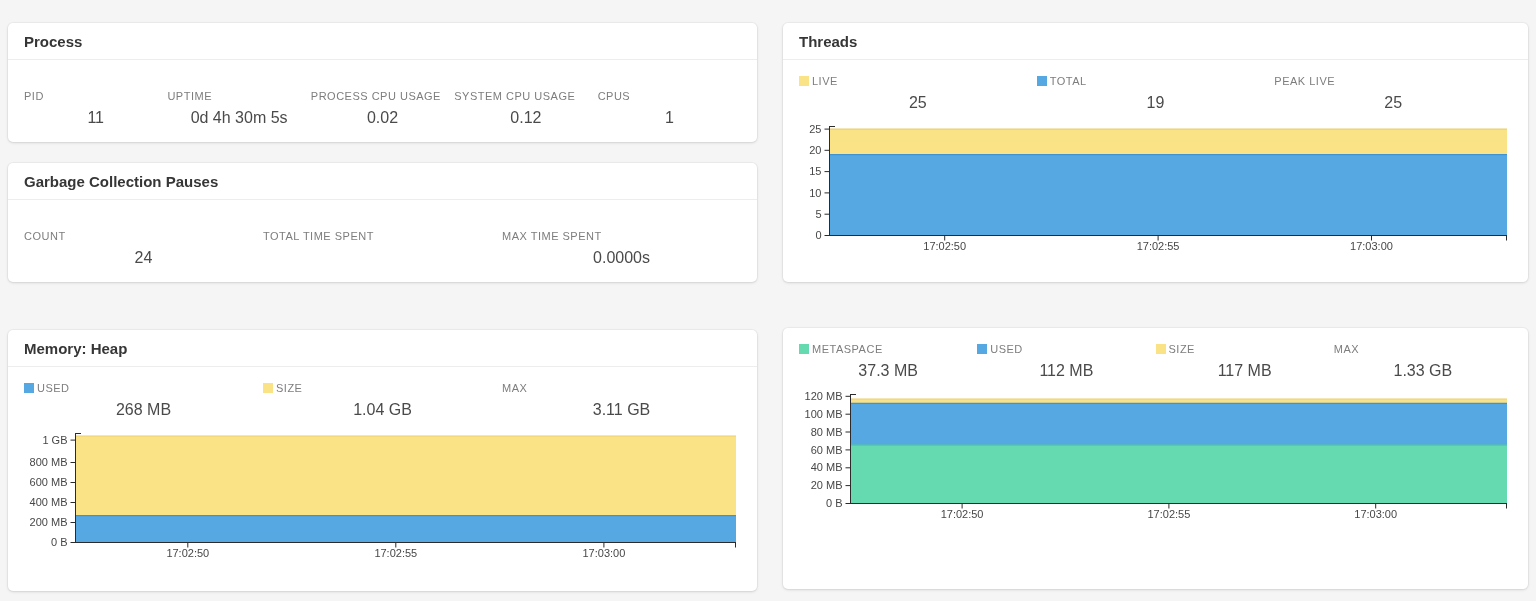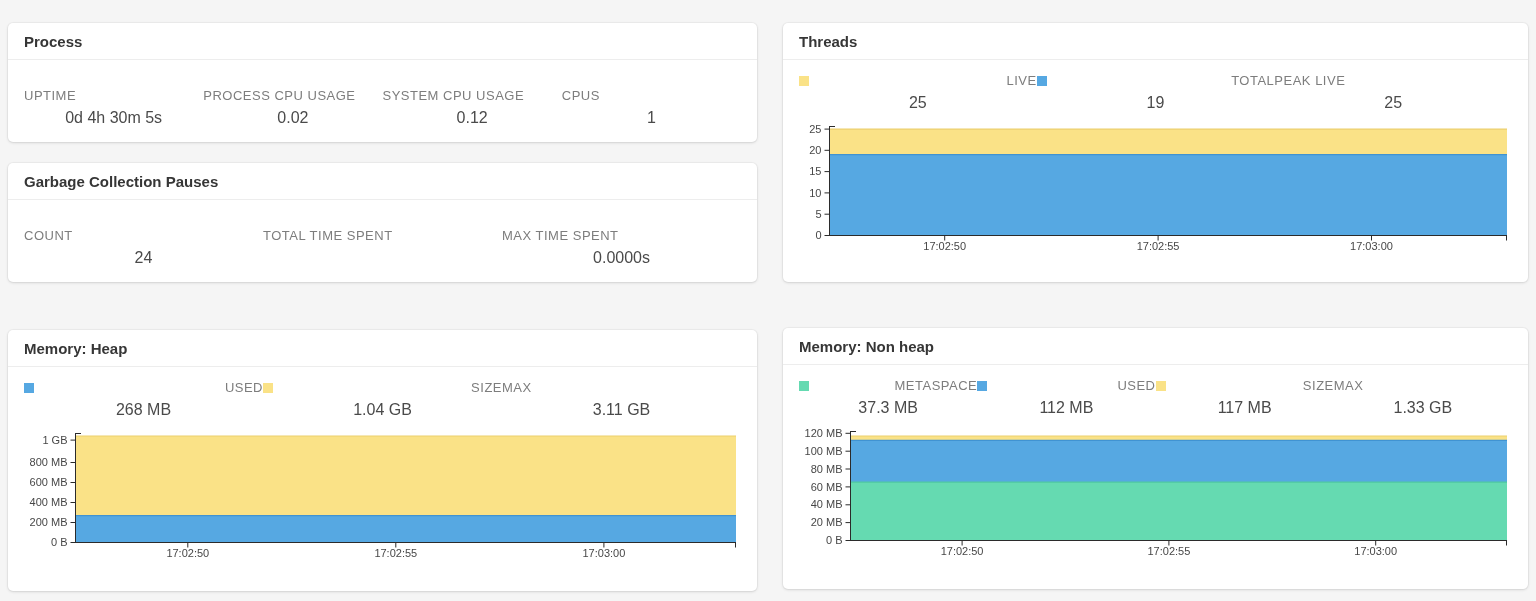--- a/index.html
+++ b/index.html
@@ -33,23 +33,23 @@
     border-bottom:1px solid #ededed;
   }
   .card-title { font-size:15px; font-weight:700; color:#363636; }
 
   .card-body { flex:1; display:flex; flex-direction:column; padding:0 16px; }
   .card-body.centered { justify-content:center; }
 
   .stat-row { display:flex; width:100%; padding-top:14px; }
   .stat { flex:1; text-align:center; }
   .stat-label {
-    font-size:13px; color:#7d7d7d; letter-spacing:.5px;
+    font-size:11px; color:#7d7d7d; letter-spacing:.5px;
     line-height:14px; white-space:nowrap;
-    display:flex; align-items:center; justify-content:space-between;
+    display:flex; align-items:center; justify-content:flex-start;
   }
   .swatch { width:10px; height:10px; display:inline-block; margin-right:3px; flex:0 0 10px; }
   .stat-value { font-size:16px; color:#4a4a4a; margin-top:5px; line-height:20px; }
 
   .chart { height:135px; margin-top:7px; position:relative; }
   .chart svg { display:block; }
   .chart text { font-family:"Liberation Sans", sans-serif; font-size:11px; fill:#474747; }
 </style>
 </head>
 <body>
@@ -57,20 +57,24 @@
 <div class="page">
 
   <div class="col col-left">
 
     <section class="card card-process">
       <div class="card-header">
         <span class="card-title">Process</span>
       </div>
       <div class="card-body centered">
         <div class="stat-row">
+          <div class="stat">
+            <div class="stat-label">PID</div>
+            <div class="stat-value">11</div>
+          </div>
           <div class="stat">
             <div class="stat-label">UPTIME</div>
             <div class="stat-value">0d 4h 30m 5s</div>
           </div>
           <div class="stat">
             <div class="stat-label">PROCESS CPU USAGE</div>
             <div class="stat-value">0.02</div>
           </div>
           <div class="stat">
             <div class="stat-label">SYSTEM CPU USAGE</div>
@@ -223,23 +227,20 @@
               <text x="359.1" y="130" text-anchor="middle">17:02:55</text>
               <line x1="572.5" y1="115.5" x2="572.5" y2="120.5" stroke="#2b2b2b" stroke-width="1"></line>
               <text x="572.5" y="130" text-anchor="middle">17:03:00</text>
               <line x1="707.5" y1="115.5" x2="707.5" y2="120.5" stroke="#2b2b2b" stroke-width="1"></line>
             </svg>
           </div>
       </div>
     </section>
 
     <section class="card card-nonheap">
-      <div class="card-header">
-        <span class="card-title">Memory: Non heap</span>
-      </div>
       <div class="card-body">
         <div class="stat-row">
           <div class="stat">
             <div class="stat-label">
                 <span class="swatch" style="background: rgb(101, 218, 177);"></span>
                 <span>METASPACE</span>
               </div>
             <div class="stat-value">37.3 MB</div>
           </div>
           <div class="stat">

